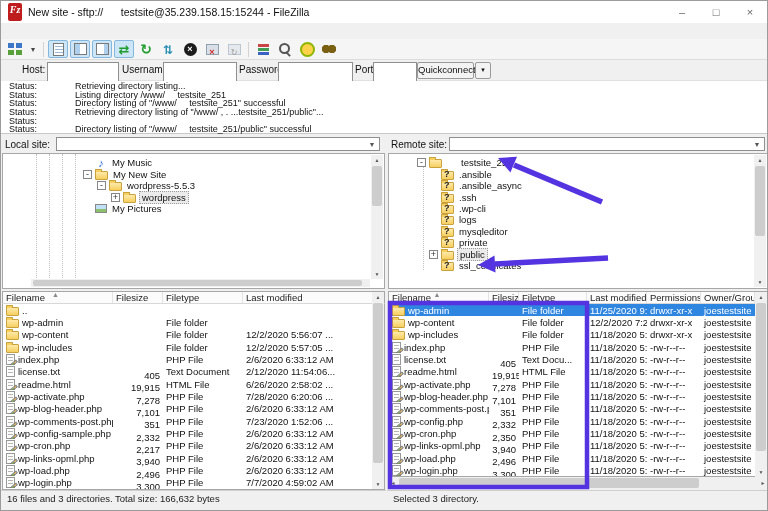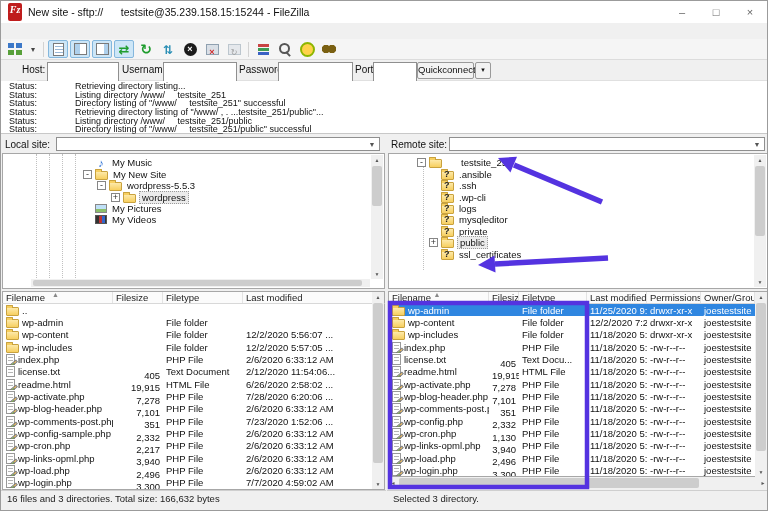--- a/index.html
+++ b/index.html
@@ -214,21 +214,20 @@
       <div class="logline">
         <span class="loglabel">Status:</span>
         <span class="pre">Directory listing of "/www/     testsite_251" successful</span>
       </div>
       <div class="logline">
         <span class="loglabel">Status:</span>
         <span class="pre">Retrieving directory listing of "/www/ , . ...testsite_251/public"...</span>
       </div>
       <div class="logline">
         <span class="loglabel">Status:</span>
-        <span class="pre">Listing directory /www/     testsite_251/public</span>
       </div>
       <div class="logline">
         <span class="loglabel">Status:</span>
         <span class="pre">Directory listing of "/www/     testsite_251/public" successful</span>
       </div>
     </div>
 
   <span class="pathlabel" style="left:4px">Local site:</span>
   <div class="combo pre" style="left:55px;width:324px">
     
@@ -264,25 +263,20 @@
         <div class="trow" style="padding-left: 108px;">
           <span class="texp">+</span>
           <span class="icon-folder"></span>
           <span class="tlabel sel">wordpress</span>
         </div>
         <div class="trow" style="padding-left: 80px; align-items: center;">
           <span style="width: 12px; flex: 0 0 auto;"></span>
           <span class="icon-pic"></span>
           <span class="tlabel">My Pictures</span>
         </div>
-        <div class="trow" style="padding-left: 80px;">
-          <span style="width: 12px; flex: 0 0 auto;"></span>
-          <span class="icon-vid"></span>
-          <span class="tlabel">My Videos</span>
-        </div>
       </div>
     <div class="vsb" style="right:1px;top:1px;bottom:9px">
       <span class="ar" style="top:0">▲</span>
         <span class="ar" style="bottom:0">▼</span>
       <div class="thumb" style="top:11px;height:40px"></div>
     </div>
     <div class="hsb" style="left:28px;right:14px;bottom:1px;height:8px">
       <div class="thumb" style="left:2px;right:8px;height:6px"></div>
     </div>
   </div>
@@ -291,20 +285,25 @@
     <div class="trees" id="remote-tree-items">
         <div class="trow" style="padding-left: 28px;">
           <span class="texp">-</span>
           <span class="icon-folder"></span>
           <span class="tlabel" style="margin-left: 14px;">testsite_251</span>
         </div>
         <div class="trow" style="padding-left: 40px;">
           <span style="width: 12px; flex: 0 0 auto;"></span>
           <span class="icon-folder q"></span>
           <span class="tlabel">.ansible</span>
+        </div>
+        <div class="trow" style="padding-left: 40px;">
+          <span style="width: 12px; flex: 0 0 auto;"></span>
+          <span class="icon-folder q"></span>
+          <span class="tlabel">.ansible_async</span>
         </div>
         <div class="trow" style="padding-left: 40px;">
           <span style="width: 12px; flex: 0 0 auto;"></span>
           <span class="icon-folder q"></span>
           <span class="tlabel">.ssh</span>
         </div>
         <div class="trow" style="padding-left: 40px;">
           <span style="width: 12px; flex: 0 0 auto;"></span>
           <span class="icon-folder q"></span>
           <span class="tlabel">.wp-cli</span>
@@ -592,21 +591,21 @@
         <span class="fcell" style="width: 68px;">PHP File</span>
         <span class="fcell" style="width: 60px;">11/18/2020 5:4...</span>
         <span class="fcell" style="width: 54px;">-rw-r--r--</span>
         <span class="fcell" style="width: 54px;">joestestsite ...</span>
       </div>
       <div class="frow">
         <span class="fcell name" style="width: 100px;">
           <span class="icon-page pencil"></span>
           <span>wp-config.php</span>
         </span>
-        <span class="fcell num" style="width: 30px;">1,130</span>
+        <span class="fcell num" style="width: 30px;">2,350</span>
         <span class="fcell" style="width: 68px;">PHP File</span>
         <span class="fcell" style="width: 60px;">11/18/2020 5:4...</span>
         <span class="fcell" style="width: 54px;">-rw-r--r--</span>
         <span class="fcell" style="width: 54px;">joestestsite ...</span>
       </div>
       <div class="frow">
         <span class="fcell name" style="width: 100px;">
           <span class="icon-page pencil"></span>
           <span>wp-cron.php</span>
         </span>

